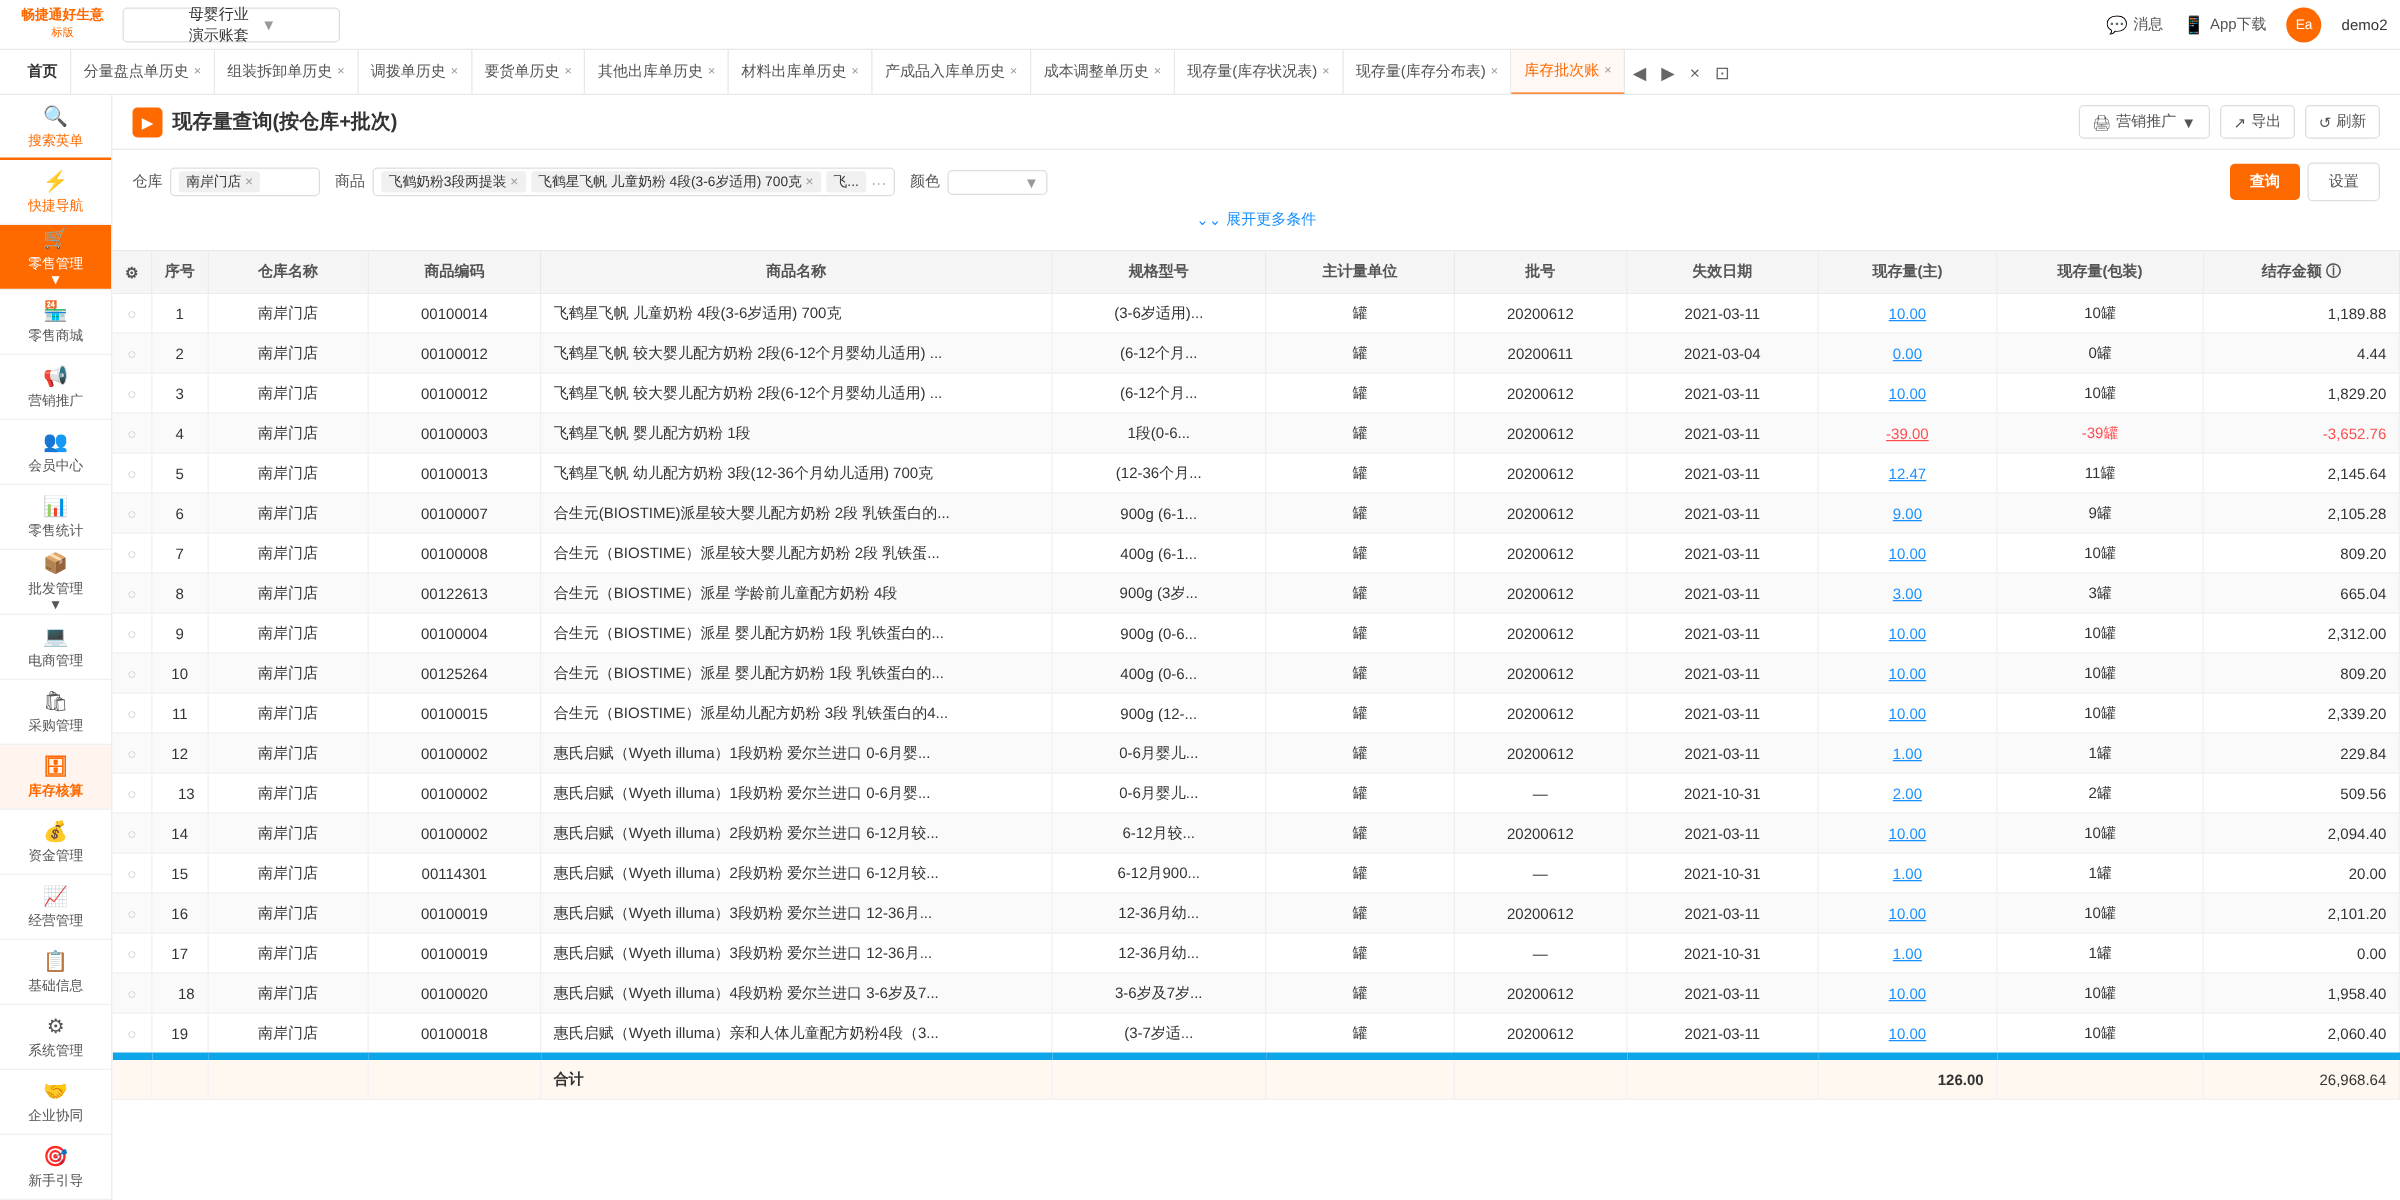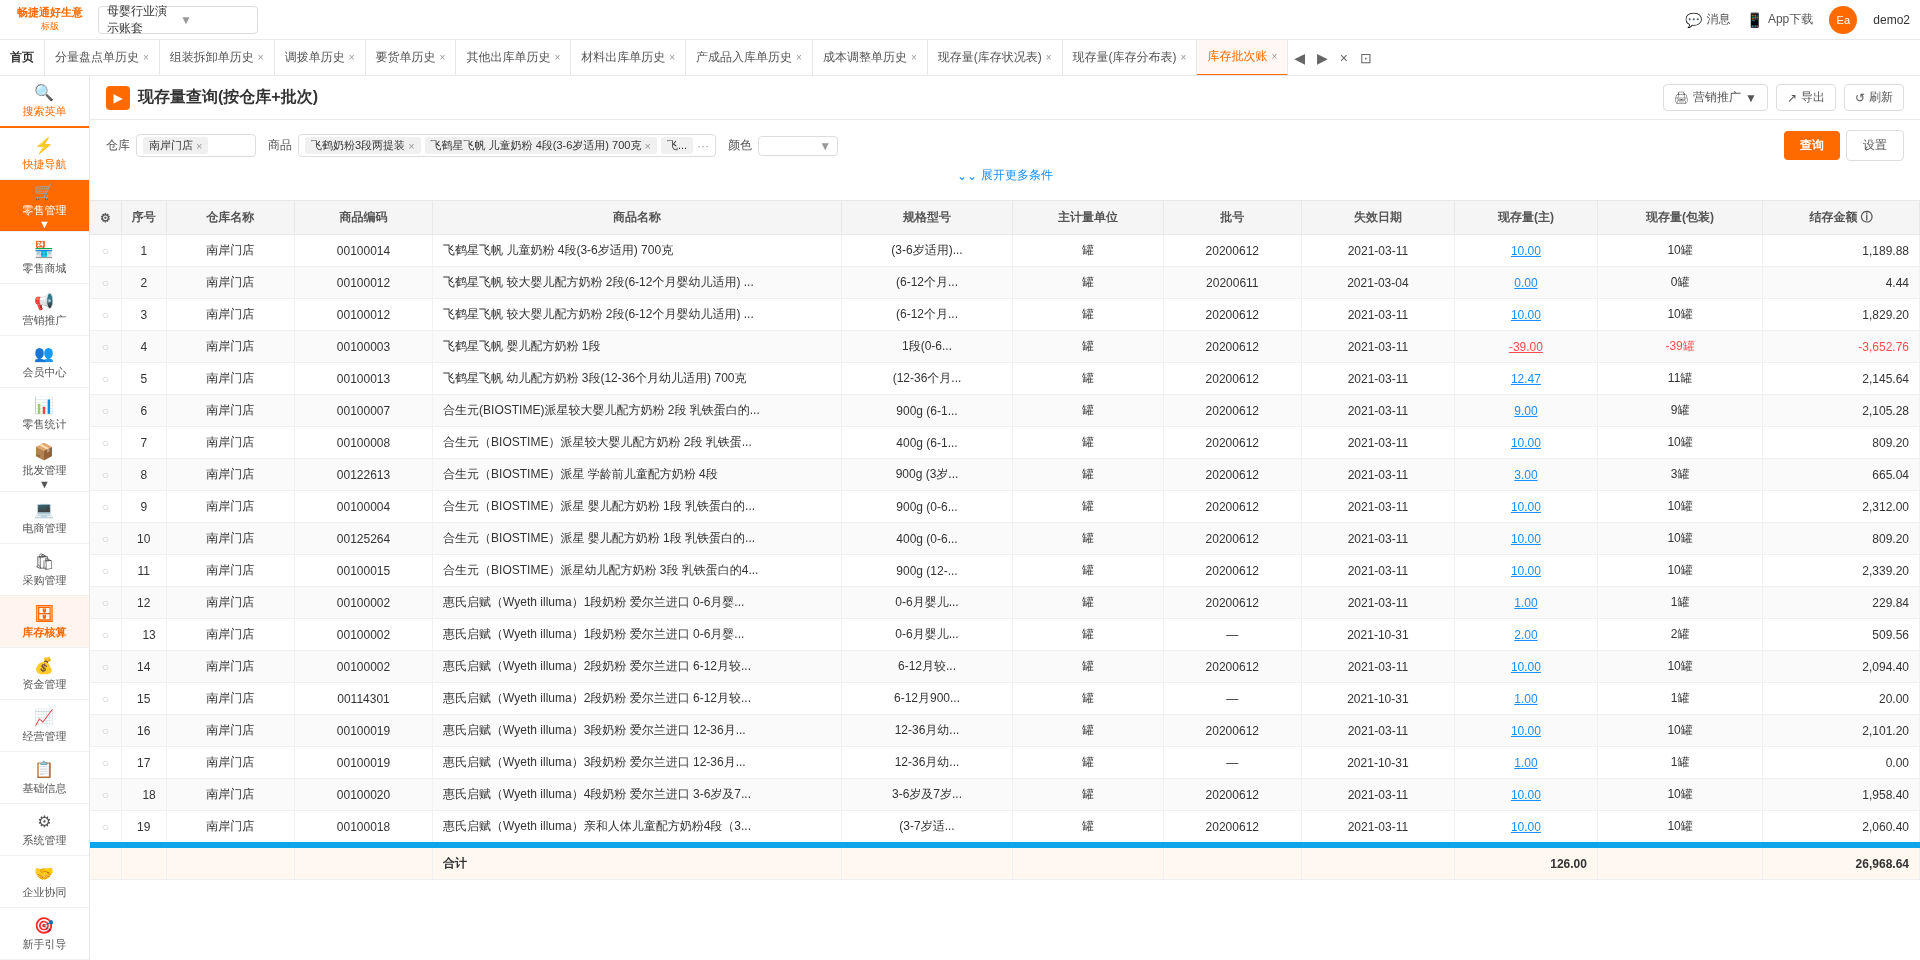--- a/index.html
+++ b/index.html
@@ -4,29 +4,29 @@
   <style>
     * { box-sizing: border-box; margin: 0; padding: 0; }
     body { font-family: "Microsoft YaHei", "PingFang SC", Arial, sans-serif; font-size: 12px; background: #f5f5f5; color: #333; overflow: hidden; }
 
     
     .top-bar { display: flex; align-items: center; background: #fff; height: 40px; border-bottom: 1px solid #e8e8e8; padding: 0 10px; }
     .logo-area { display: flex; flex-direction: column; align-items: center; justify-content: center; width: 80px; }
     .logo-text { color: #ff6a00; font-size: 11px; font-weight: bold; line-height: 1.2; }
     .logo-sub { color: #ff6a00; font-size: 9px; }
     .dropdown-select { display: flex; align-items: center; border: 1px solid #ddd; border-radius: 4px; padding: 2px 8px; margin-left: 8px; cursor: pointer; height: 28px; min-width: 160px; font-size: 12px; }
-    .dropdown-select span { flex: 1; }
+    .dropdown-select span { flex: 1; margin-left: 44px; }
     .dropdown-select .arrow { color: #999; margin-left: 4px; }
     .top-right { margin-left: auto; display: flex; align-items: center; gap: 16px; }
     .top-right-item { display: flex; align-items: center; gap: 4px; cursor: pointer; color: #555; font-size: 12px; }
     .top-right-item .icon { font-size: 14px; }
     .avatar { width: 28px; height: 28px; border-radius: 50%; background: #ff6a00; color: #fff; display: flex; align-items: center; justify-content: center; font-size: 11px; }
 
     
-    .tab-bar { display: flex; align-items: center; background: #fff; height: 36px; border-bottom: 1px solid #e8e8e8; overflow: hidden; padding: 0 0; }
+    .tab-bar { display: flex; align-items: center; background: #fff; height: 36px; border-bottom: 1px solid #e8e8e8; overflow: hidden; padding: 0 12px; }
     .tab-item { display: flex; align-items: center; padding: 0 10px; height: 36px; border-right: 1px solid #e8e8e8; cursor: pointer; white-space: nowrap; font-size: 12px; color: #555; flex-shrink: 0; }
     .tab-item.active { color: #ff6a00; border-bottom: 2px solid #ff6a00; background: #fff8f5; }
     .tab-item.home { font-weight: bold; color: #333; }
     .tab-close { margin-left: 4px; color: #999; font-size: 10px; cursor: pointer; }
     .tab-nav-btn { padding: 0 6px; cursor: pointer; color: #666; font-size: 14px; flex-shrink: 0; }
 
     
     .main-layout { display: flex; height: calc(960px - 76px); }
 
     
@@ -601,20 +601,20 @@
   <td></td>
   <td></td>
   <td></td>
   <td class="name-cell" style="font-weight:bold;">合计</td>
   <td></td>
   <td></td>
   <td></td>
   <td></td>
   <td class="number-cell" style="font-weight:bold;">126.00</td>
   <td></td>
-  <td class="number-cell" style="font-weight:bold;">26,968.64</td>
+  <td class="number-cell" style="font-weight:normal;">26,968.64</td>
 </tr>
           </tbody>
       </table>
     </div>
 
   </div>
 </div>
 
 </body></html>

